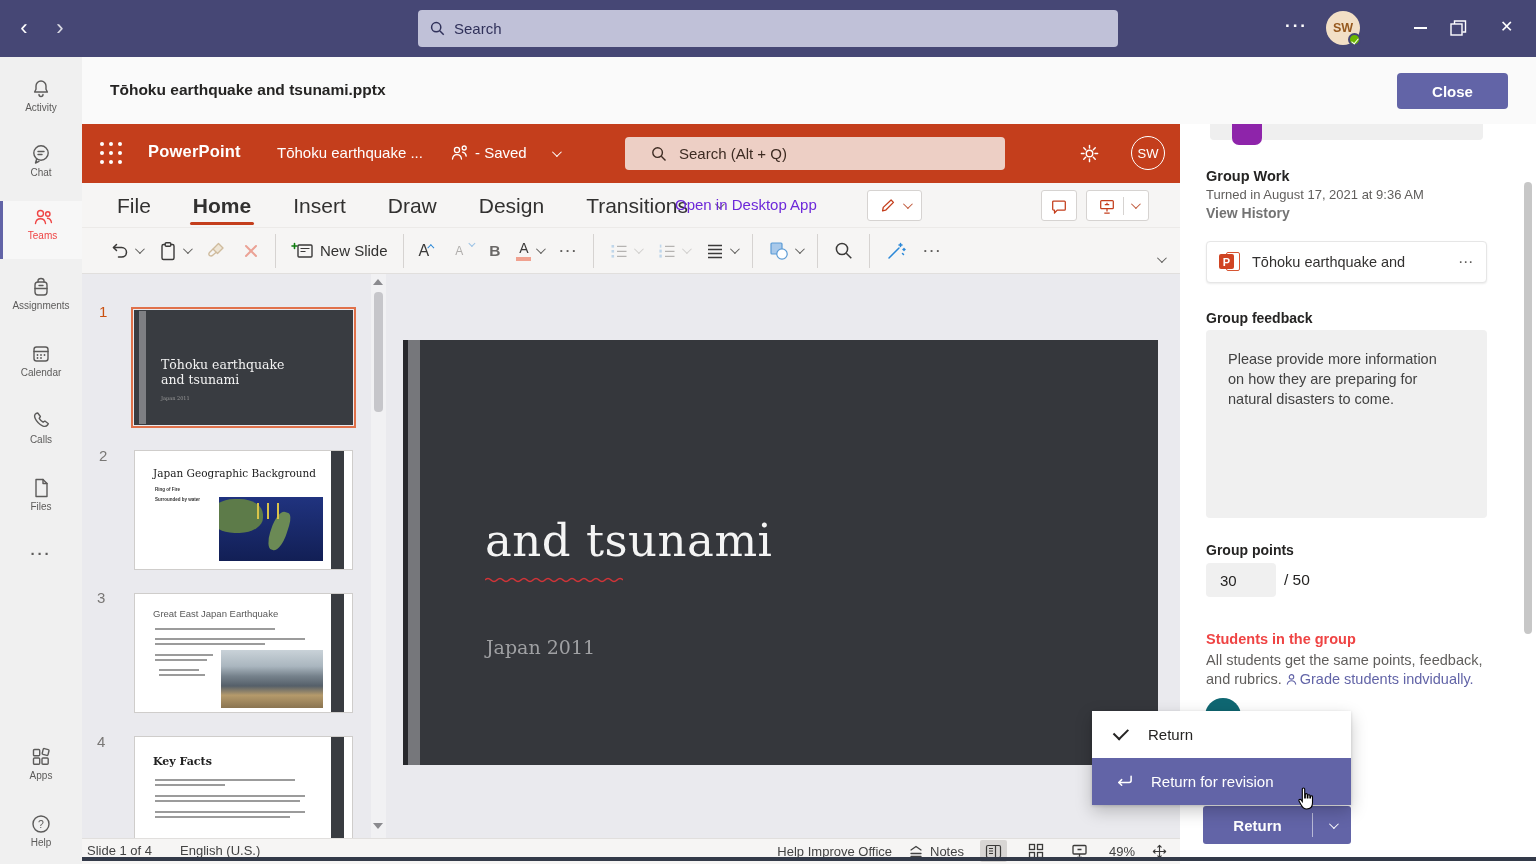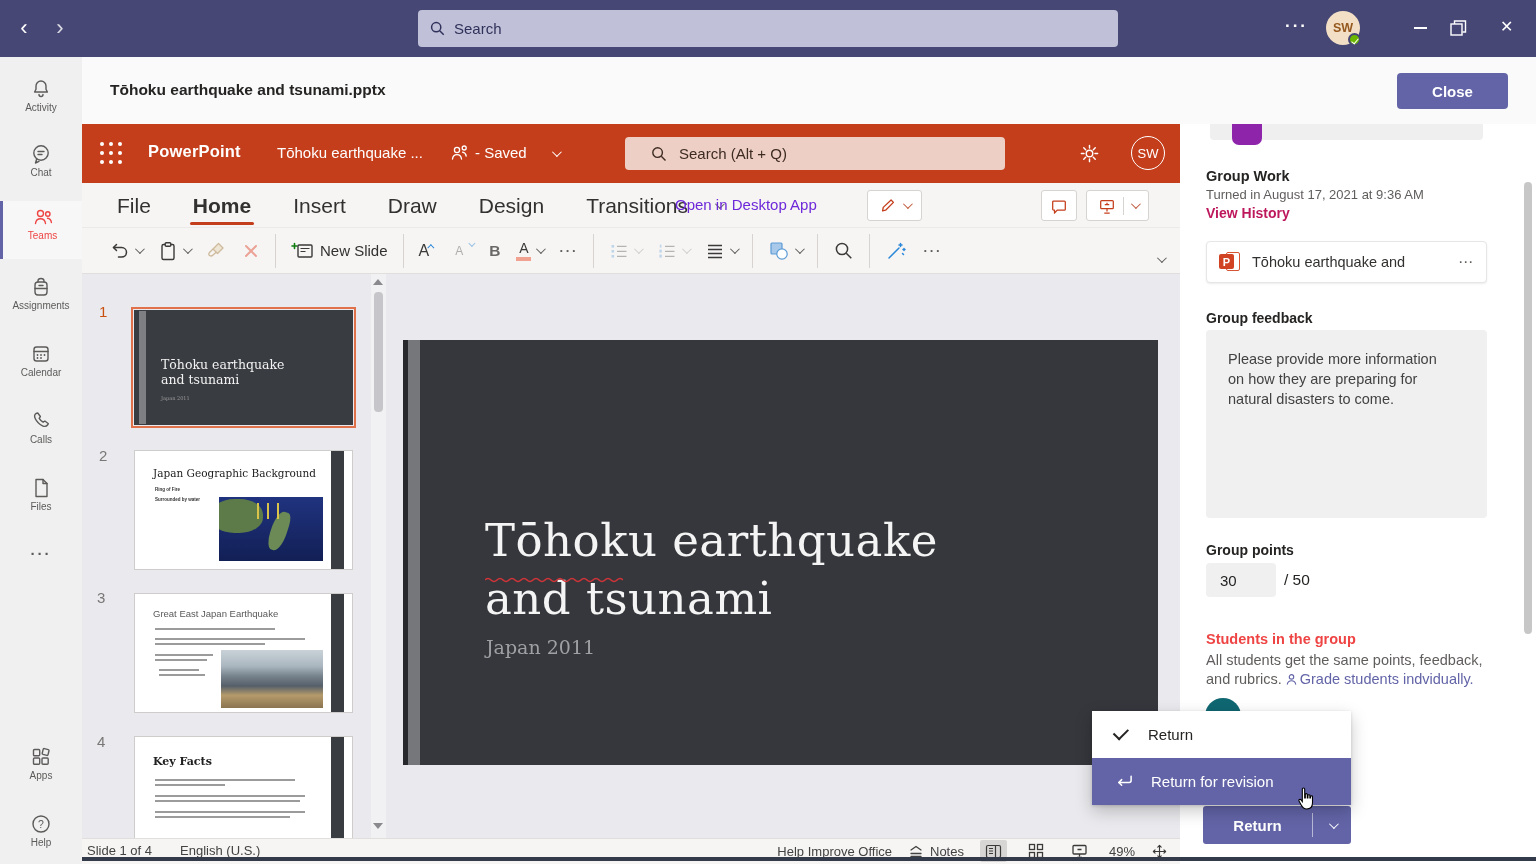--- a/index.html
+++ b/index.html
@@ -117,21 +117,21 @@
 
   
   .bottom-strip{left:82px;top:857px;width:1454px;height:4px;background:#333a49;z-index:30}
 
   
   .panel{left:1180px;top:124px;width:356px;height:740px;background:#fff}
   .remnant-bar{left:30px;top:0;width:273px;height:16px;background:#efefef;border-radius:0 0 4px 4px}
   .remnant-avatar{left:52px;top:0;width:30px;height:21px;background:#8e24aa;border-radius:0 0 7px 7px}
   .gw-title{left:26px;top:44px;font-size:14.5px;font-weight:bold;color:#252423}
   .gw-turned{left:26px;top:63px;font-size:13px;color:#605e5c}
-  .gw-history{left:26px;top:81px;font-size:14px;font-weight:600;color:#be185d;cursor:pointer}
+  .gw-history{left:26px;top:81px;font-size:14px;font-weight:600;color:#737373;cursor:pointer}
   .file-chip{left:26px;top:117px;width:281px;height:42px;background:#fff;border:1px solid #e6e6e6;border-radius:4px;box-shadow:0 1px 2px rgba(0,0,0,.08);display:flex;align-items:center;padding:0 12px;gap:11px;cursor:pointer}
   .ppt-fileicon{width:22px;height:22px;position:relative;flex:0 0 auto}
   .ppt-fileicon .page{position:absolute;left:7px;top:1px;width:14px;height:19px;background:#fff;border:1.4px solid #d65532;border-radius:2px}
   .ppt-fileicon .block{position:absolute;left:0;top:3px;width:15px;height:15px;background:#d04423;border-radius:2px;color:#fff;font-size:11px;font-weight:bold;display:flex;align-items:center;justify-content:center}
   .chip-name{font-size:14.5px;color:#323130;white-space:nowrap;overflow:hidden;flex:1}
   .chip-dots{font-size:15px;color:#605e5c;letter-spacing:1px}
   .fb-label{left:26px;top:186px;font-size:14px;font-weight:600;color:#252423}
   .fb-box{left:26px;top:206px;width:281px;height:188px;background:#f0f0f0;border-radius:4px;padding:19px 28px 0 22px;cursor:text}
   .fb-text{font-size:14.5px;line-height:20px;color:#424242;width:226px}
   .pt-label{left:26px;top:418px;font-size:14px;font-weight:600;color:#252423}
@@ -490,21 +490,20 @@
     <div class="thumb-scroll">
       <div class="scroll-arrow" style="top:5px;border-bottom:6px solid #8a8a8e"></div>
       <div class="scroll-thumb" style="top:18px;height:120px"></div>
       <div class="scroll-arrow" style="top:549px;border-top:6px solid #8a8a8e"></div>
     </div>
 
     <div class="a slide">
       <div class="slide-edge"></div>
       <div class="slide-strip"></div>
       <div class="slide-title">
-        <div>Tōhoku earthquake</div>
         <div>and tsunami</div>
       </div>
       <svg class="squiggle" width="138" height="7" viewBox="0 0 138 7">
           <path d="M0 4 q3 -3 6 0 q3 3 6 0 q3 -3 6 0 q3 3 6 0 q3 -3 6 0 q3 3 6 0 q3 -3 6 0 q3 3 6 0 q3 -3 6 0 q3 3 6 0 q3 -3 6 0 q3 3 6 0 q3 -3 6 0 q3 3 6 0 q3 -3 6 0 q3 3 6 0 q3 -3 6 0 q3 3 6 0 q3 -3 6 0 q3 3 6 0 q3 -3 6 0 q3 3 6 0 q3 -3 6 0" fill="none" stroke="#d13438" stroke-width="1.6"></path>
         </svg>
       <div class="slide-sub">Japan 2011</div>
     </div>
   </div>
 
   <div class="a statusbar">

